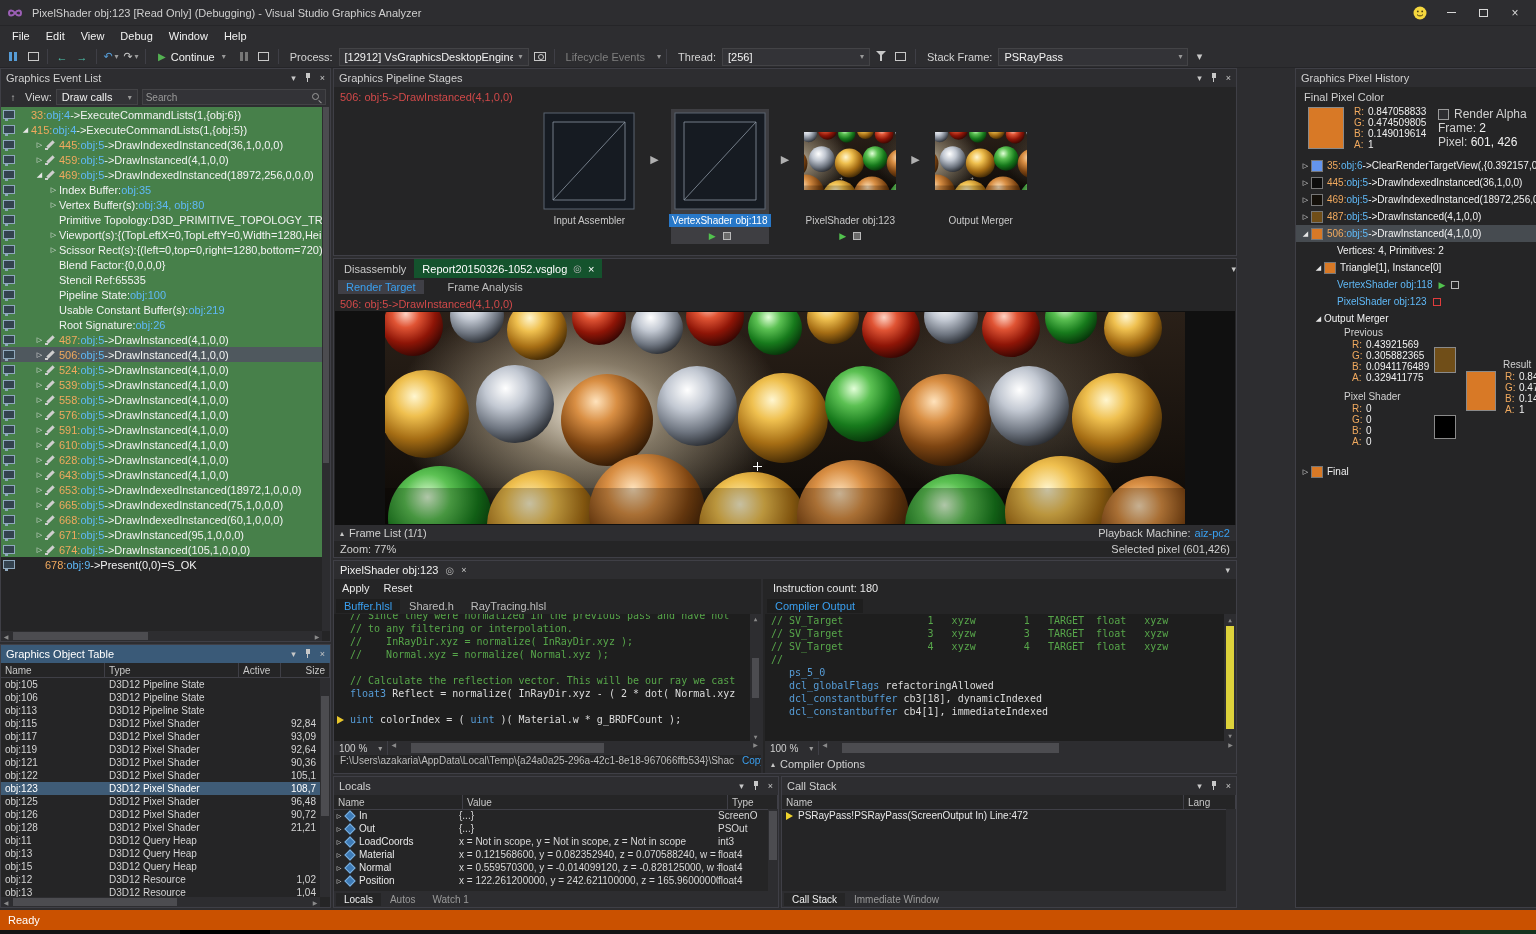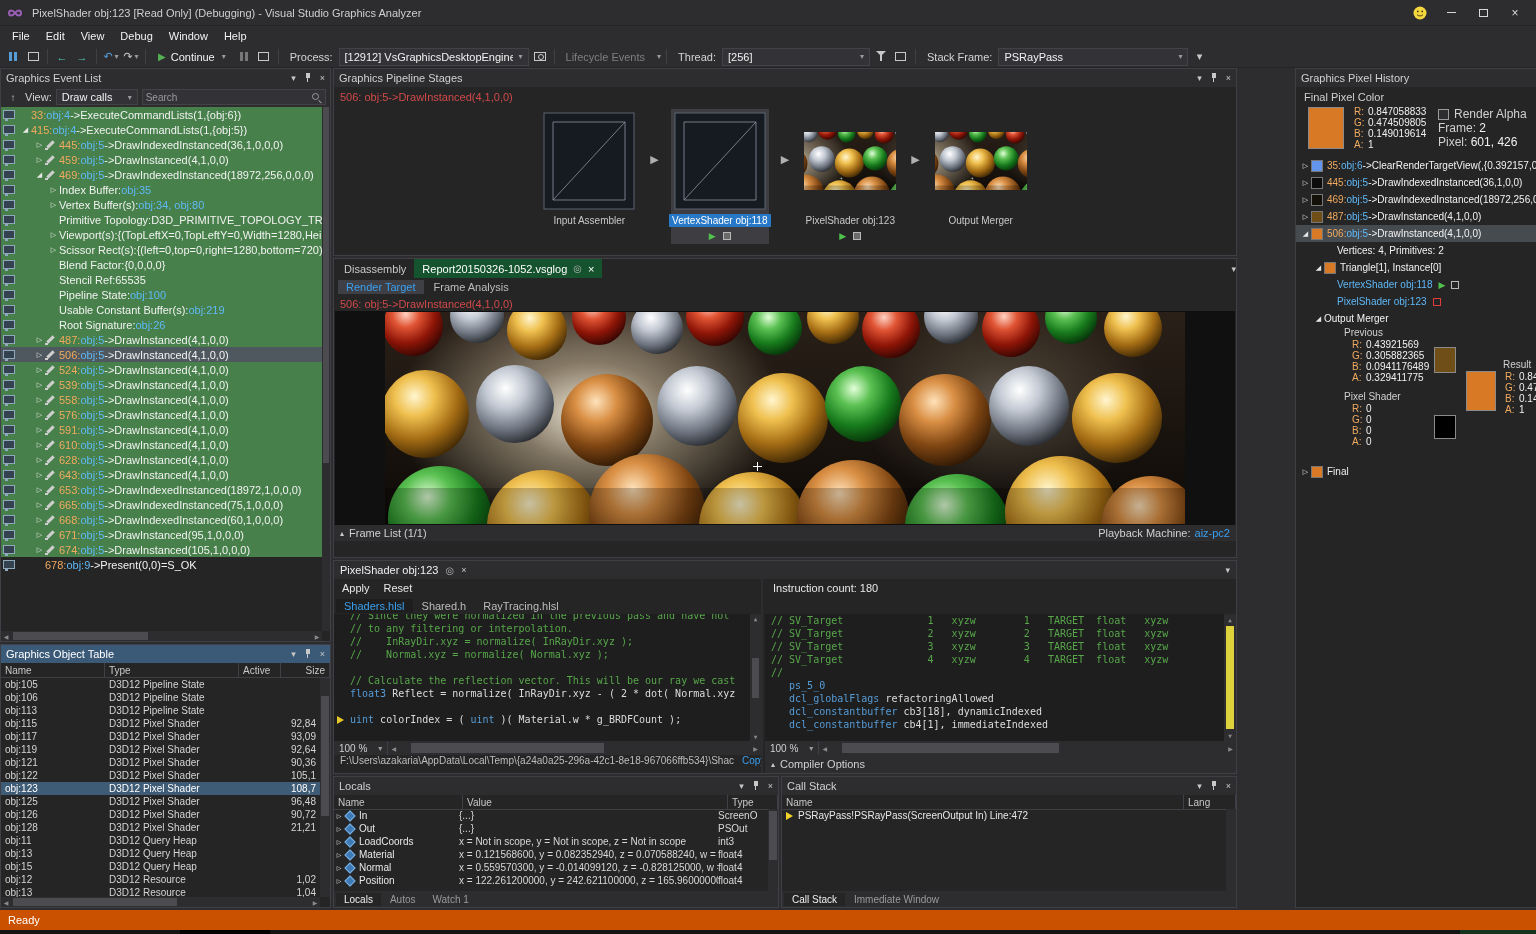--- a/index.html
+++ b/index.html
@@ -106,21 +106,21 @@
 .sctrl{display:flex;gap:7px;margin-top:3px;align-items:center;height:12px}
 .sctrl .play{color:#52c24e;font-size:9px}
 .stopbox{width:8px;height:8px;border:1px solid #b8b8b8;background:#6a6a6a;display:inline-block}
 .stage-arrow{color:#b0b0b0;font-size:11px;margin-top:44px}
 
 #report{left:333px;top:258px;width:904px;height:300px}
 .doc-tabs{height:19px;display:flex;align-items:center;background:#252526;padding-left:2px}
 .doc-tab{padding:2px 8px;color:#c8c8c8;display:flex;align-items:center;gap:6px;height:100%}
 .doc-tab.active{background:#14532d;color:#fff}
 .dt-spacer{flex:1}
-.subtabs{height:18px;display:flex;align-items:center;background:#252526;padding-left:4px;gap:2px}
+.subtabs{height:18px;display:flex;align-items:center;background:#252526;padding-left:4px;gap:16px}
 .subtab{padding:1px 8px;color:#bdbdbd}
 .subtab.active{background:#3f3f46;color:#3aa0f0}
 .rt-event{height:15px;padding:0 6px;color:#d14949;display:flex;align-items:center}
 .rt-area{position:absolute;top:52px;left:1px;right:1px;height:214px;background:#101010;overflow:hidden}
 .rt-img{position:absolute;left:50px;top:1px;width:800px;height:212px;display:block}
 .cbar{position:absolute;left:0;right:0;height:16px;display:flex;align-items:center;padding:0 6px;background:#2d2d30;color:#d0d0d0}
 #frame-bar{top:266px}
 #zoom-bar{top:282px;background:#252526}
 .cbar .right{margin-left:auto;display:flex;gap:4px}
 .tri-up{font-size:8px;color:#c8c8c8;margin-right:5px}
@@ -142,21 +142,21 @@
 .asm-area .code-line .gut{flex:0 0 6px}
 .cur-arrow{position:absolute;left:3px;top:3px;width:0;height:0;border-left:7px solid #e8c62c;border-top:4px solid transparent;border-bottom:4px solid transparent}
 .tok-c{color:#57a64a}.tok-k{color:#569cd6}.tok-p{color:#dcdcdc}
 .code-line.clip{margin-top:-5px}
 .code-vscroll{position:absolute;right:0;top:0;bottom:0;width:11px;background:#2d2d30;display:flex;flex-direction:column;align-items:center;justify-content:space-between;padding:1px 0;font-size:6px;color:#8a8a8a}
 .code-vscroll .vthumb{width:7px;flex:0 0 40px;background:#4c4c50}
 .asm-scroll{position:absolute;right:0;top:0;bottom:0;width:12px;background:#2d2d30}
 .asm-scroll .yellow{position:absolute;left:2px;right:2px;top:12px;bottom:12px;background:#ddd23b}
 .asm-scroll .sarr{position:absolute;left:0;right:0;text-align:center;font-size:6px;color:#8a8a8a}
 .asm-scroll .sarr.up{top:2px}.asm-scroll .sarr.dn{bottom:2px}
-.zoom-row{position:absolute;left:0;right:0;top:162px;height:14px;display:flex;align-items:center;background:#2d2d30;font-size:10px}
+.zoom-row{position:absolute;left:0;right:0;top:162px;height:14px;display:flex;background:#2d2d30;font-size:10px}
 .zoom-combo{display:flex;align-items:center;padding:0 5px;color:#d0d0d0;gap:5px;border-right:1px solid #3f3f46;height:100%}
 .zoom-row .hs{flex:1;height:100%;display:flex;align-items:center;position:relative}
 .zoom-row .hs .hthumb{position:absolute;left:12px;width:55%;top:2px;bottom:2px;background:#4c4c50}
 .zoom-row .sarrow{width:11px;text-align:center;color:#8a8a8a;font-size:6px}
 .path-row{position:absolute;left:0;right:0;bottom:0;height:18px;display:flex;align-items:flex-start;padding:0 6px;background:#252526;color:#bdbdbd;font-size:10px;white-space:nowrap;overflow:hidden}
 .path-row .link{margin-left:auto;padding-left:8px;flex:0 0 auto}
 .instr-row{height:18px;display:flex;align-items:center;padding:0 8px;color:#e8e8e8}
 .opts-row{position:absolute;left:0;right:0;bottom:0;height:18px;display:flex;align-items:center;padding:0 6px;background:#2d2d30;color:#d0d0d0}
 
 #locals{left:333px;top:776px;width:446px;height:132px}
@@ -900,37 +900,41 @@
         </svg>
     </div>
     <div class="cbar" id="frame-bar">
       <span class="tri-up">▴</span>
       <span>Frame List (1/1)</span>
       <span class="right">
         <span>Playback Machine:</span>
         <span class="link">aiz-pc2</span>
       </span>
     </div>
+    <div class="cbar" id="zoom-bar">
+      <span>Zoom: 77%</span>
+      <span class="right">Selected pixel (601,426)</span>
+    </div>
   </div>
 
   <div class="panel" id="shader">
     <div class="sh-title">
       <span class="t">PixelShader obj:123</span>
       <span class="circ">◎</span>
       <span class="phh-ico" style="margin:0">×</span>
       <span style="flex:1"></span>
       <span class="phh-ico">▾</span>
     </div>
     <div class="sh-body-l">
       <div class="apply-row">
         <span>Apply</span>
         <span>Reset</span>
       </div>
       <div class="code-tabs">
-        <span class="code-tab active">Shaders.hlsl</span>
+        <span class="code-tab active">Buffer.hlsl</span>
         <span class="code-tab">Shared.h</span>
         <span class="code-tab">RayTracing.hlsl</span>
       </div>
       <div class="code-area" id="code-lines">
         <div class="code-vscroll">
             <span>▲</span>
             <span class="vthumb"></span>
             <span>▼</span>
           </div>
       <div class="code-line clip"><span class="gut"></span><span class="ctext"><span class="tok-c">// Since they were normalized in the previous pass and have not</span></span></div>
@@ -954,28 +958,30 @@
           </span>
           <span class="sarrow">▶</span>
       </div>
       <div class="path-row">
         <span>F:\Users\azakaria\AppData\Local\Temp\{a24a0a25-296a-42c1-8e18-967066ffb534}\Shac</span>
         <span class="link">Copy to...</span>
       </div>
     </div>
     <div class="sh-body-r">
       <div class="instr-row">Instruction count: 180</div>
+      <div class="code-tabs">
+        <span class="code-tab active">Compiler Output</span>
+      </div>
       <div class="asm-area" id="asm-lines">
         <div class="asm-scroll">
           <span class="sarr up">▲</span>
             <span class="yellow"></span>
             <span class="sarr dn">▼</span>
         </div>
       <div class="code-line"><span class="gut"></span><span class="ctext"><span class="tok-c">// SV_Target              1   xyzw        1   TARGET  float   xyzw</span></span></div>
-          <div class="code-line"><span class="gut"></span><span class="ctext"><span class="tok-c">// SV_Target              2   xyzw        2   TARGET  float   xyzw</span></span></div>
           <div class="code-line"><span class="gut"></span><span class="ctext"><span class="tok-c">// SV_Target              3   xyzw        3   TARGET  float   xyzw</span></span></div>
           <div class="code-line"><span class="gut"></span><span class="ctext"><span class="tok-c">// SV_Target              4   xyzw        4   TARGET  float   xyzw</span></span></div>
           <div class="code-line"><span class="gut"></span><span class="ctext"><span class="tok-c">//</span></span></div>
           <div class="code-line"><span class="gut"></span><span class="ctext"><span class="tok-k">   ps_5_0</span></span></div>
           <div class="code-line"><span class="gut"></span><span class="ctext"><span class="tok-k">   dcl_globalFlags</span><span class="tok-p"> refactoringAllowed</span></span></div>
           <div class="code-line"><span class="gut"></span><span class="ctext"><span class="tok-k">   dcl_constantbuffer</span><span class="tok-p"> cb3[18], dynamicIndexed</span></span></div>
           <div class="code-line"><span class="gut"></span><span class="ctext"><span class="tok-k">   dcl_constantbuffer</span><span class="tok-p"> cb4[1], immediateIndexed</span></span></div>
         </div>
       <div class="zoom-row">
         <span class="zoom-combo">

